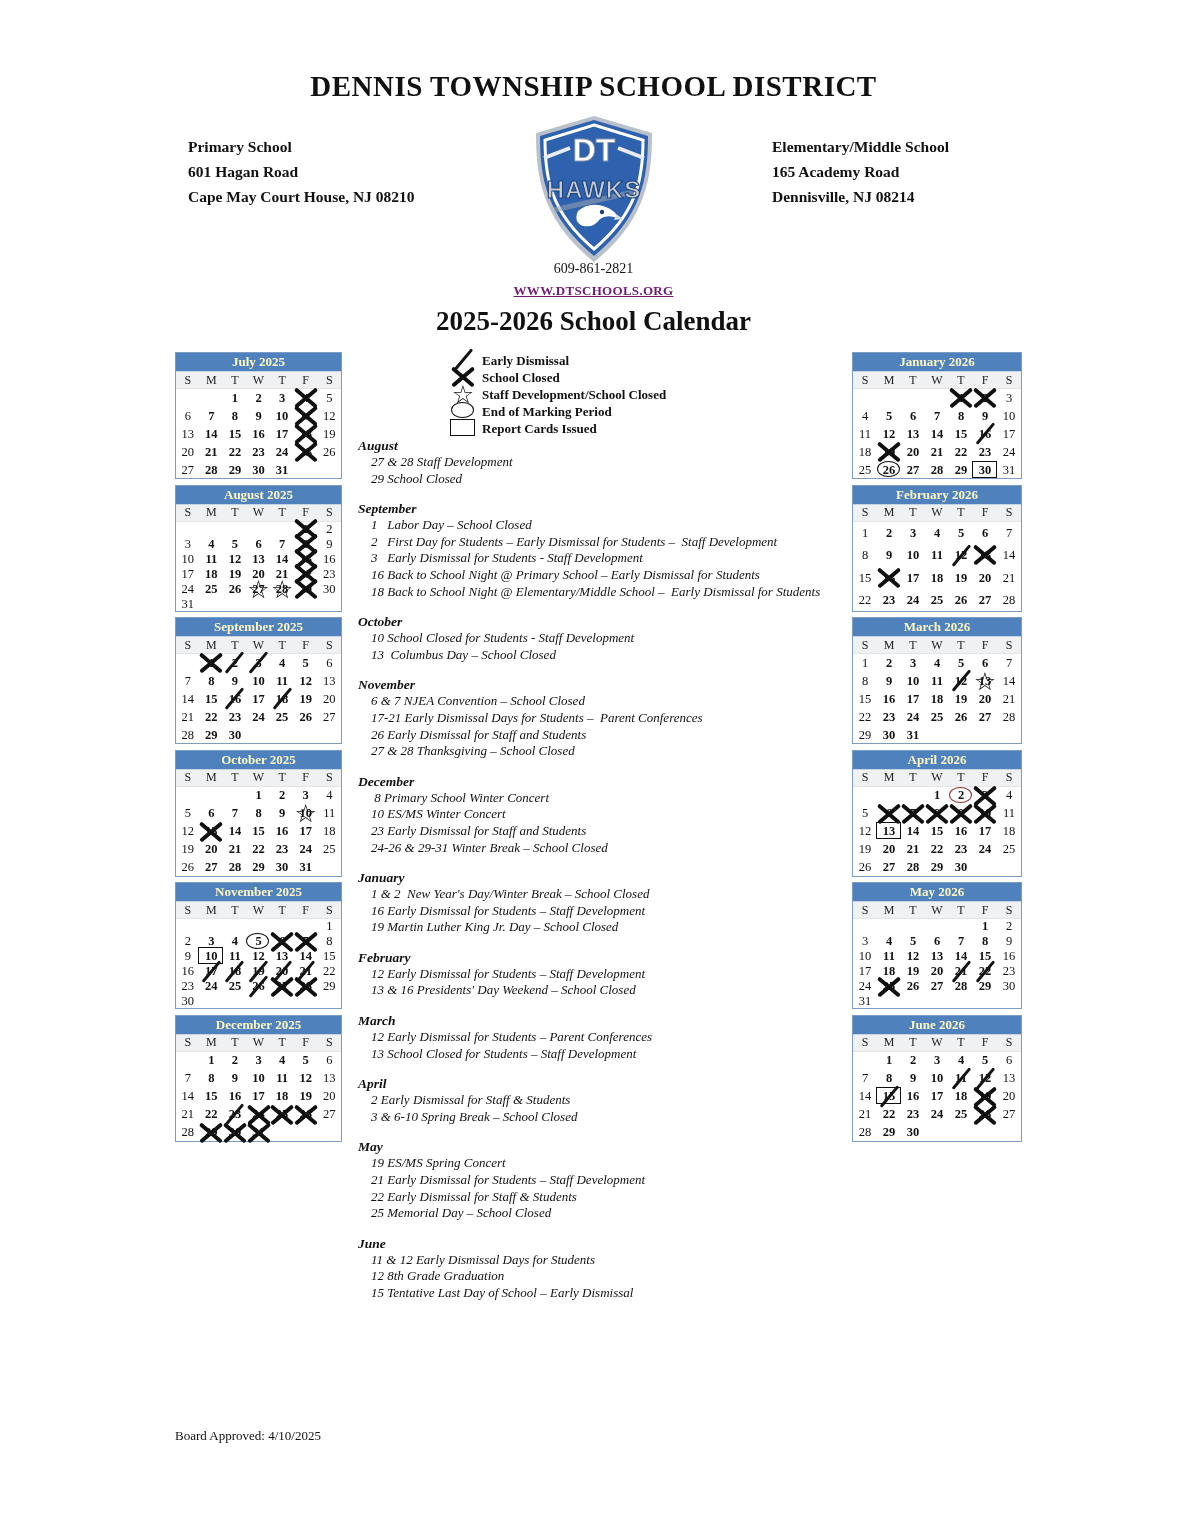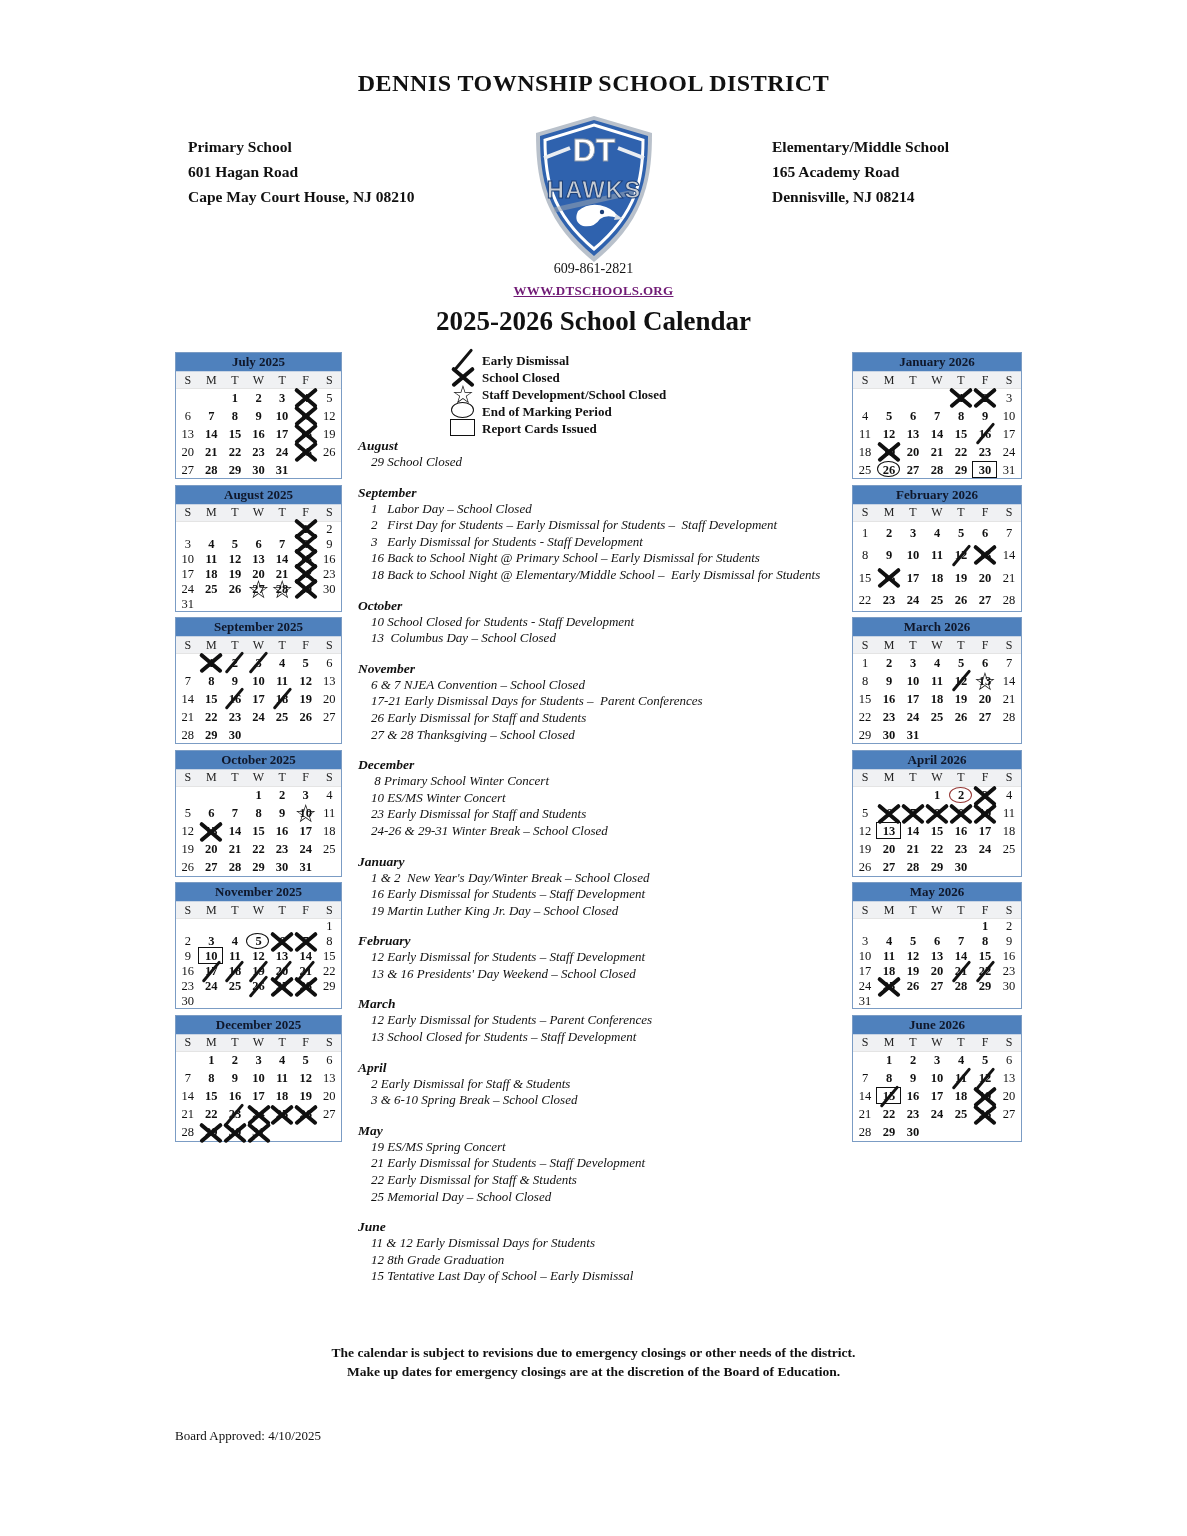--- a/index.html
+++ b/index.html
@@ -1,20 +1,20 @@
 <!DOCTYPE html>
 <html><head>
 <meta charset="utf-8">
 <style>
   html,body{margin:0;padding:0;background:#888;}
   .page{position:relative;width:1187px;height:1536px;background:#fff;margin:0 auto;
         font-family:"Liberation Serif","DejaVu Serif",serif;color:#111;overflow:hidden;}
 
   .district-title{position:absolute;top:70px;left:0;right:0;text-align:center;
-        font-size:24px;font-weight:bold;letter-spacing:.5px;}
+        font-size:29px;font-weight:bold;letter-spacing:.5px;}
 
   .addr{position:absolute;top:134px;font-size:15.5px;font-weight:bold;line-height:25px;}
   .addr-left{left:188px;}
   .addr-right{left:772px;}
 
   .logo{position:absolute;top:114px;left:528px;width:132px;height:150px;}
 
   .phone{position:absolute;top:261px;left:0;right:0;text-align:center;font-size:14px;font-weight:normal;}
   .website{position:absolute;top:283px;left:0;right:0;text-align:center;font-size:13px;}
   .website a{color:#701a75;text-decoration:underline;font-weight:bold;letter-spacing:.3px;}
@@ -27,21 +27,21 @@
   .legend-row{display:flex;align-items:center;height:17px;}
   .leg-sym{position:relative;width:28px;height:17px;margin-right:5px;flex:0 0 28px;}
   .leg-sym .mark{left:14px;top:8px;}
   .legend-label{font-size:13px;font-weight:bold;}
 
   
   .col{position:absolute;top:352px;}
   .col-left{left:175px;width:167px;}
   .col-right{left:852px;width:170px;}
   .cal-block{height:127px;margin-bottom:5.5px;border:1px solid #7b9cc4;box-sizing:border-box;background:#fff;}
-  .cal-titlebar{height:18px;line-height:18px;background:#4f81bd;color:#0f172a;text-align:center;
+  .cal-titlebar{height:18px;line-height:18px;background:#4f81bd;color:#fef9c3;text-align:center;
         font-weight:bold;font-size:13px;border-bottom:1px solid #c8d4e4;}
   .cal-hdr{display:flex;background:#f0f1f3;height:16px;align-items:center;border-bottom:1px solid #e4e4e4;}
   .cal-body{display:flex;flex-direction:column;height:90px;}
   .cal-row{display:flex;flex:1;align-items:center;}
   .cal-cell{position:relative;flex:1;text-align:center;font-size:12.5px;line-height:1;}
   .hdr-cell{flex:1;text-align:center;font-size:12px;color:#222;position:relative;}
   .cal-cell.wd{font-weight:bold;}
 
   
   .mark{position:absolute;left:50%;top:50%;width:0;height:0;pointer-events:none;}
@@ -513,20 +513,21 @@
             <span class="cal-cell wd"><span class="dnum"></span></span>
             <span class="cal-cell"><span class="dnum"></span></span>
           </div>
         </div>
       </div>
     </div>
 
   <div class="events">
       <div class="ev-sec">
         <div class="ev-name">August</div>
+        <div class="ev-item">27 &amp; 28 Staff Development</div>
         <div class="ev-item">29 School Closed</div>
       </div>
       <div class="ev-sec">
         <div class="ev-name">September</div>
         <div class="ev-item">1   Labor Day – School Closed</div>
         <div class="ev-item">2   First Day for Students – Early Dismissal for Students –  Staff Development</div>
         <div class="ev-item">3   Early Dismissal for Students - Staff Development</div>
         <div class="ev-item">16 Back to School Night @ Primary School – Early Dismissal for Students</div>
         <div class="ev-item">18 Back to School Night @ Elementary/Middle School –  Early Dismissal for Students</div>
       </div>
@@ -935,20 +936,16 @@
             <span class="cal-cell wd"><span class="dnum">30</span></span>
             <span class="cal-cell wd"><span class="dnum"></span></span>
             <span class="cal-cell wd"><span class="dnum"></span></span>
             <span class="cal-cell wd"><span class="dnum"></span></span>
             <span class="cal-cell"><span class="dnum"></span></span>
           </div>
         </div>
       </div>
     </div>
 
-  <div class="footer-note">
-    <div>The calendar is subject to revisions due to emergency closings or other needs of the district.</div>
-    <div>Make up dates for emergency closings are at the discretion of the Board of Education.</div>
-  </div>
 
   <div class="board">Board Approved:  4/10/2025</div>
 
 </div>
 
 </body></html>

